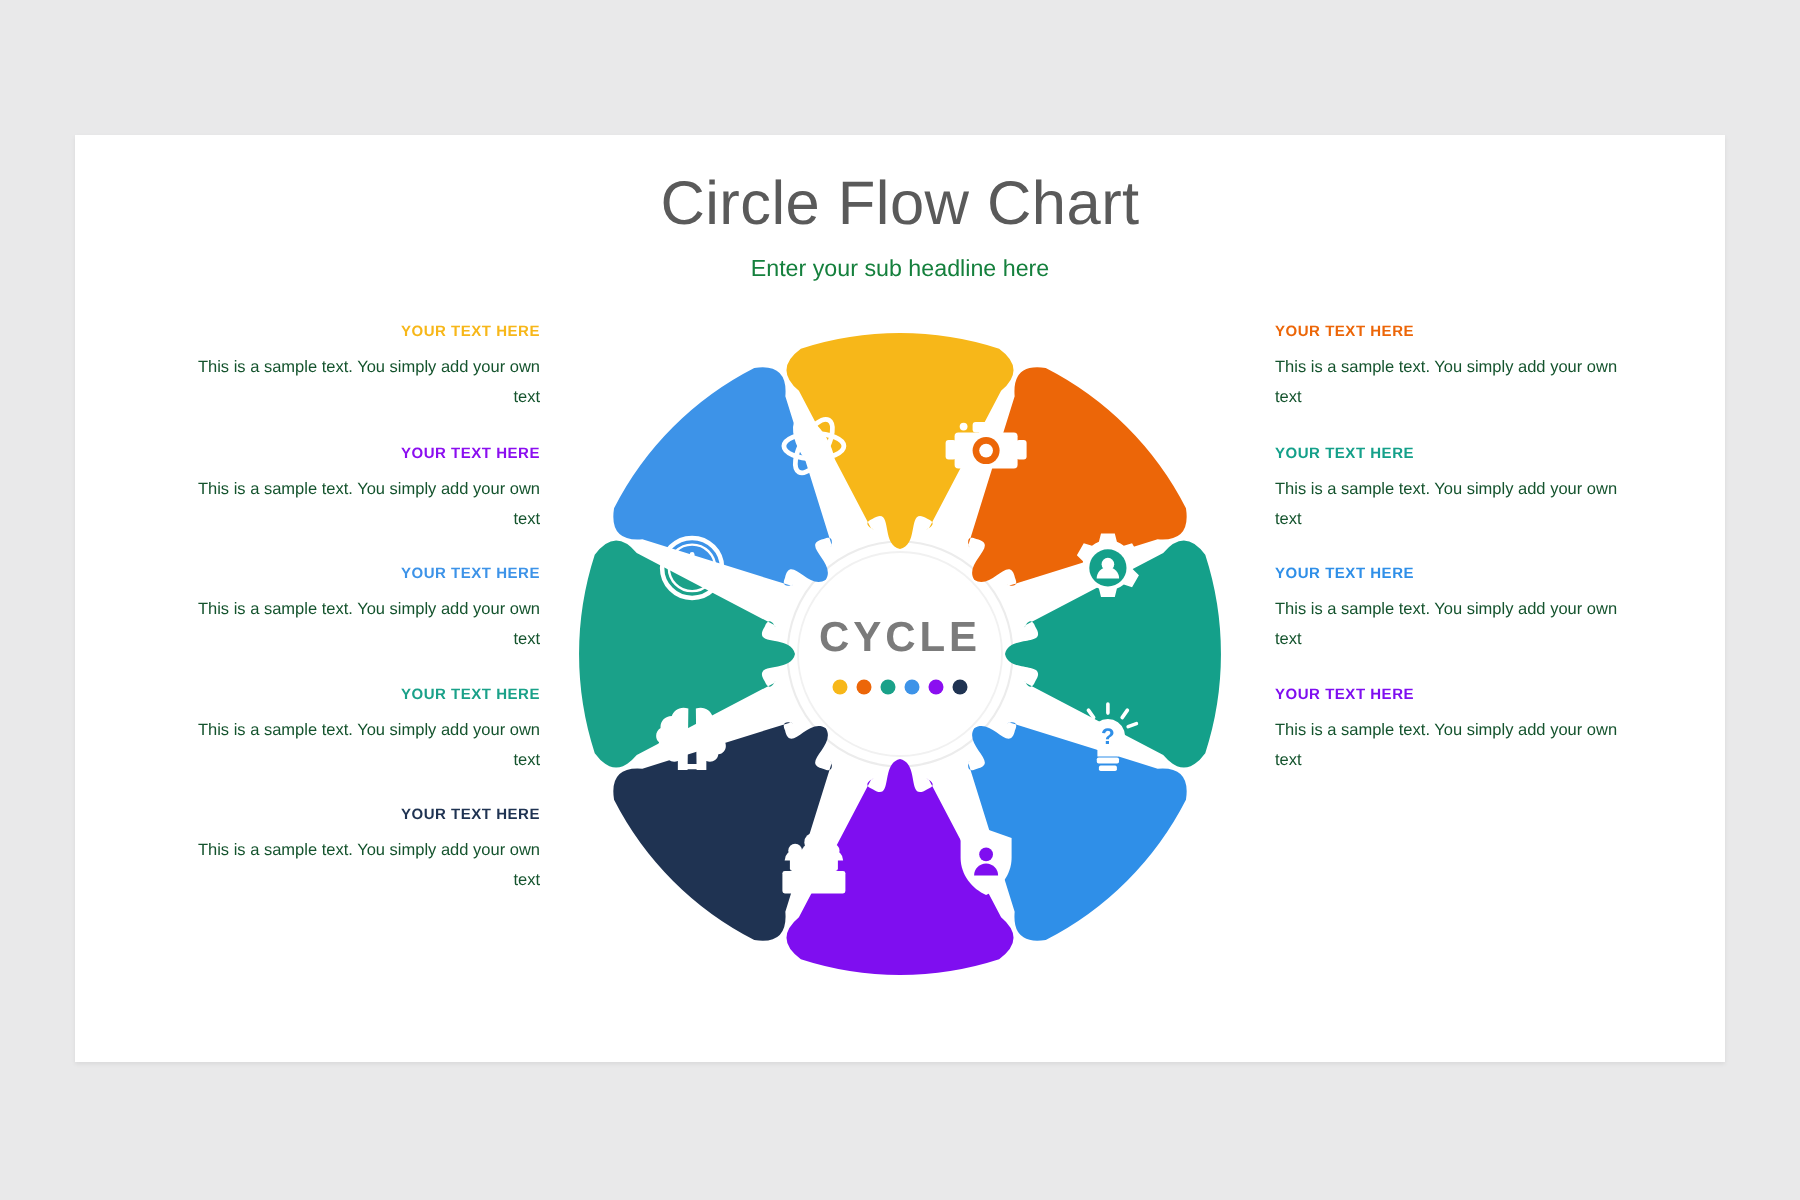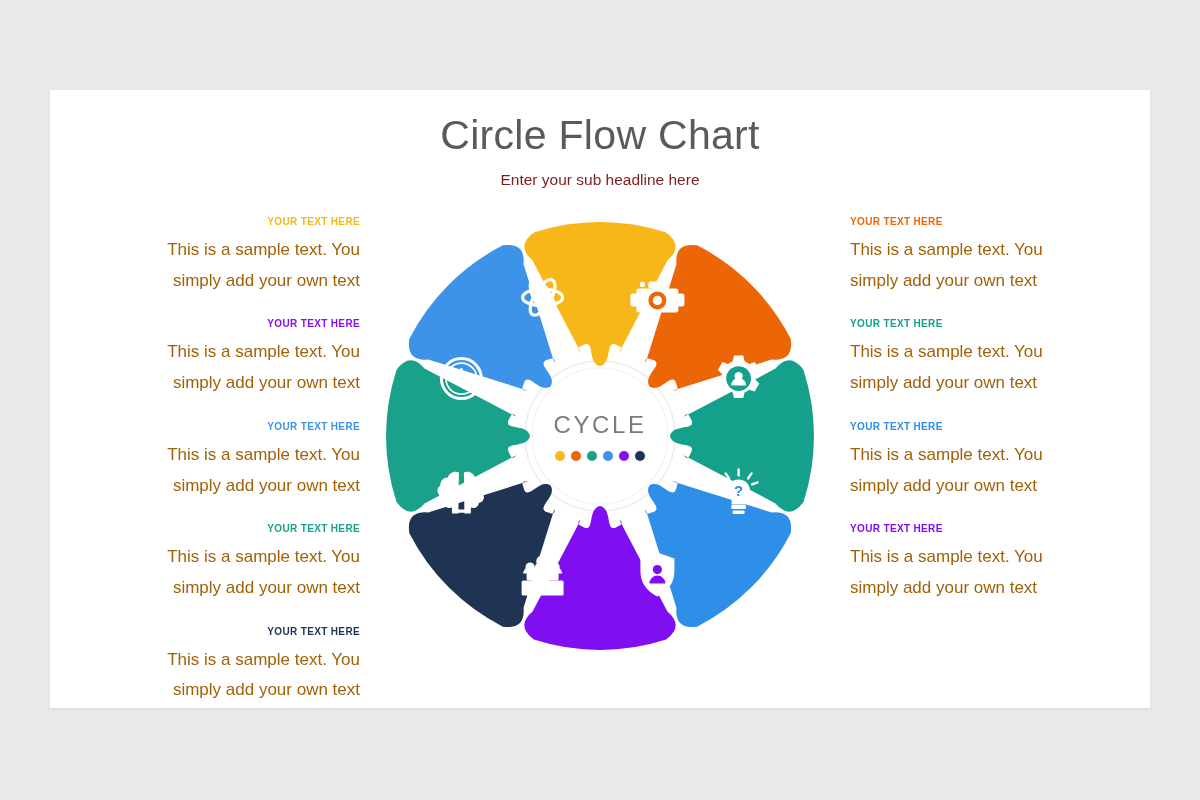--- a/index.html
+++ b/index.html
@@ -17,53 +17,53 @@
     box-shadow:0 1px 3px rgba(0,0,0,0.07);
   }
 
   
   #header { position:absolute; top:22px; left:0; width:100%; text-align:center; }
   #slide-title {
     font-size:41px; font-weight:400; color:#5a5a5a;
     letter-spacing:0.3px; line-height:1.15;
   }
   #slide-subtitle {
-    margin-top:12px; font-size:15.5px; color:#7f1d1d; font-weight:400;
+    margin-top:12px; font-size:15.5px; color:#15803d; font-weight:400;
   }
 
   
   .text-col { position:absolute; top:126px; width:230px; }
   #left-column  { left:80px;  text-align:right; }
   #right-column { left:800px; text-align:left; }
 
   .text-item { margin-bottom:21.5px; }
   .text-item:last-child { margin-bottom:0; }
   .item-heading {
     font-size:10px; font-weight:bold; letter-spacing:0.35px;
     margin-bottom:7px; line-height:1.2;
   }
   .item-body {
-    font-size:17px; color:#a16207; line-height:1.82; font-weight:400;
+    font-size:11px; color:#14532d; line-height:1.82; font-weight:400;
   }
 
   
   #cycle-wheel {
     position:absolute; left:316px; top:112px;
     width:468px; height:468px;
   }
   #cycle-wheel svg { display:block; width:468px; height:468px; }
 
   #hub-label {
     position:absolute; left:0; top:0; width:468px; height:468px;
     display:flex; flex-direction:column;
     align-items:center; justify-content:center;
     pointer-events:none;
   }
   #hub-text {
-    font-size:24px; color:#7b7b7b; letter-spacing:2.6px; font-weight:400;text-align:center;
+    font-size:28px; color:#7b7b7b; letter-spacing:2.6px; font-weight:700;text-align:center;
   }
   #hub-dots { display:flex; gap:6px; margin-top:12px; }
   .hub-dot { width:10px; height:10px; border-radius:50%; }
 </style>
 </head>
 <body>
 
 <div id="slide-card">
 
   <div id="header">

